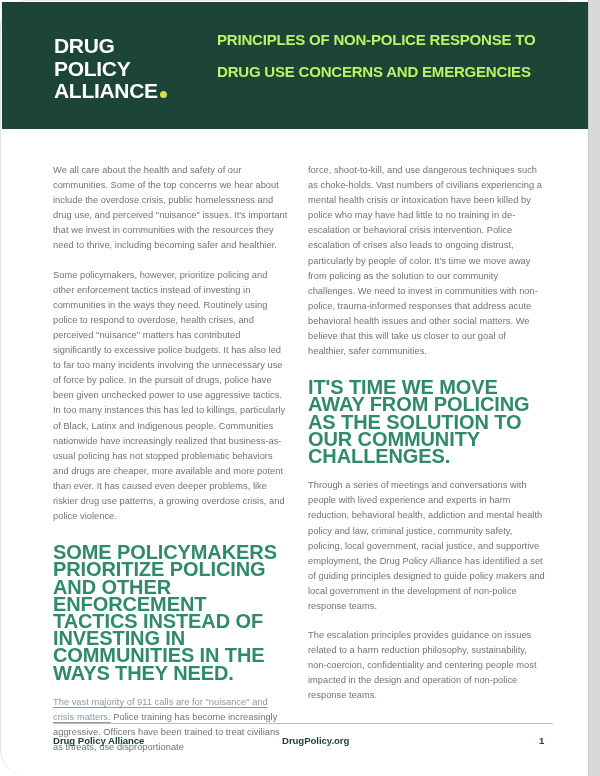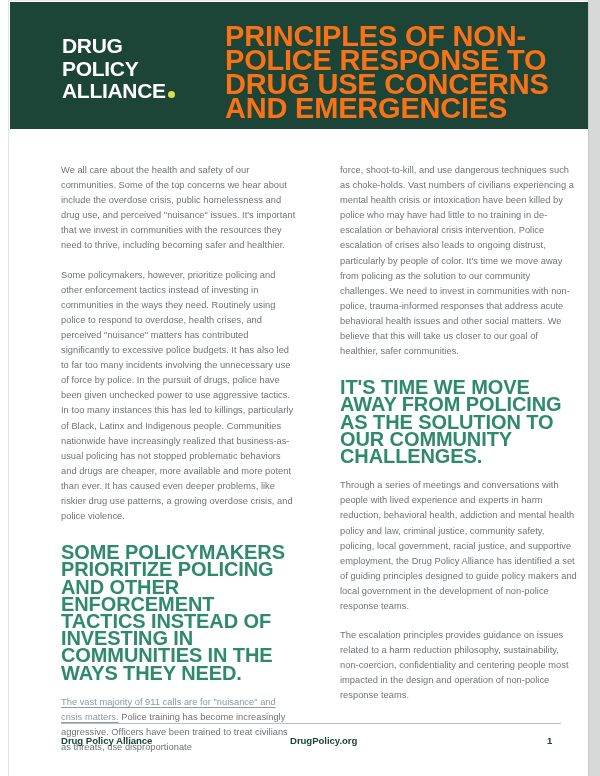--- a/index.html
+++ b/index.html
@@ -11,28 +11,29 @@
     width: 600px;
     height: 776px;
     overflow: hidden;
     font-family: "Liberation Sans", sans-serif;
     position: relative;
   }
 
   
   #page {
     position: absolute;
-    left: 8px;
+    left: 0;
     top: 0;
     width: 588px;
     height: 776px;
     background: #ffffff;
     box-sizing: border-box;
     border-left: 1px solid #e2e4e3;
     border-top: 1px solid #e9ebea;
+    border-radius: 27px;
   }
   #scrollstrip {
     position: absolute;
     right: 0;
     top: 0;
     width: 12px;
     height: 776px;
     background: #d7d9d9;
     border-left: 1px solid #c9cbcb;
     box-sizing: border-box;
@@ -67,43 +68,43 @@
     border-radius: 50%;
     background: #d8e04b;
     margin-left: 2px;
     vertical-align: baseline;
   }
   #doc-title {
     position: absolute;
     left: 215px;
     top: 22px;
     width: 355px;
-    color: #f97316;
-    font-weight: 700;
-    font-size: 29px;
-    line-height: 24px;
+    color: #bef264;
+    font-weight: 700;
+    font-size: 15px;
+    line-height: 32px;
     letter-spacing: -0.2px;
     text-transform: uppercase;
   }
 
   
   #content {
     position: absolute;
     left: 0;
     top: 128px;
     width: 588px;
     height: 648px;
   }
   .col {
     position: absolute;
     top: 34px;
     width: 237px;
   }
   #col-left  { left: 52px; }
-  #col-right { left: 307px; margin-left: 24px; }
+  #col-right { left: 307px; }
 
   p.body {
     margin: 0 0 14px 0;
     color: #6f7478;
     font-size: 9.3px;
     line-height: 15.1px;
     letter-spacing: 0.02px;
     text-align: left;
   }
   p.body:last-child { margin-bottom: 0; }

